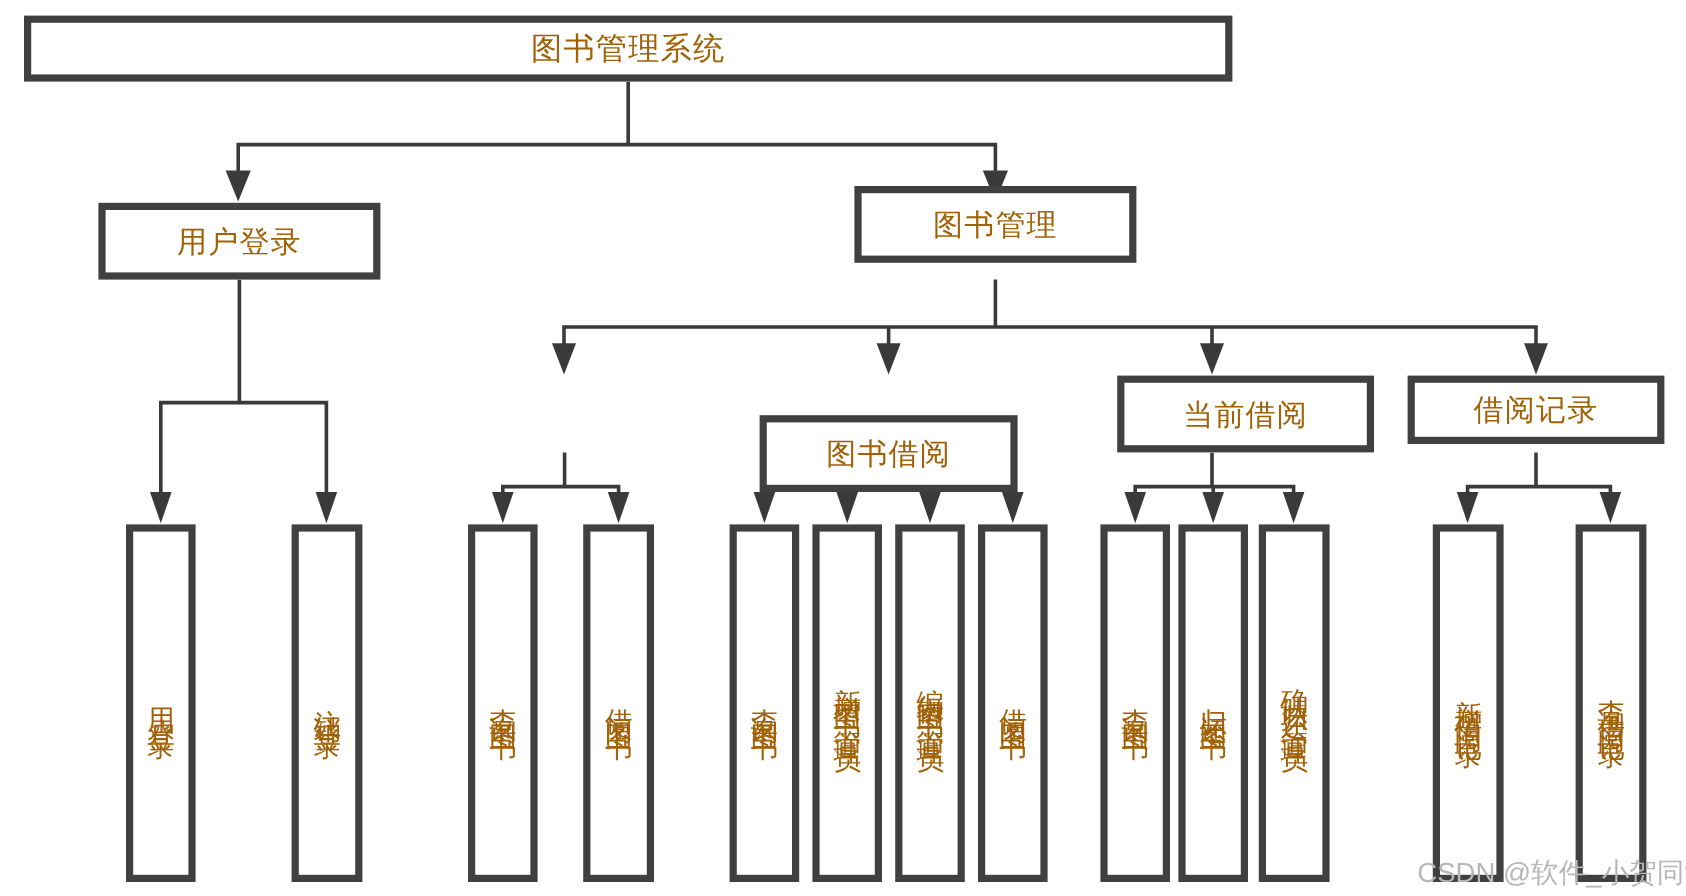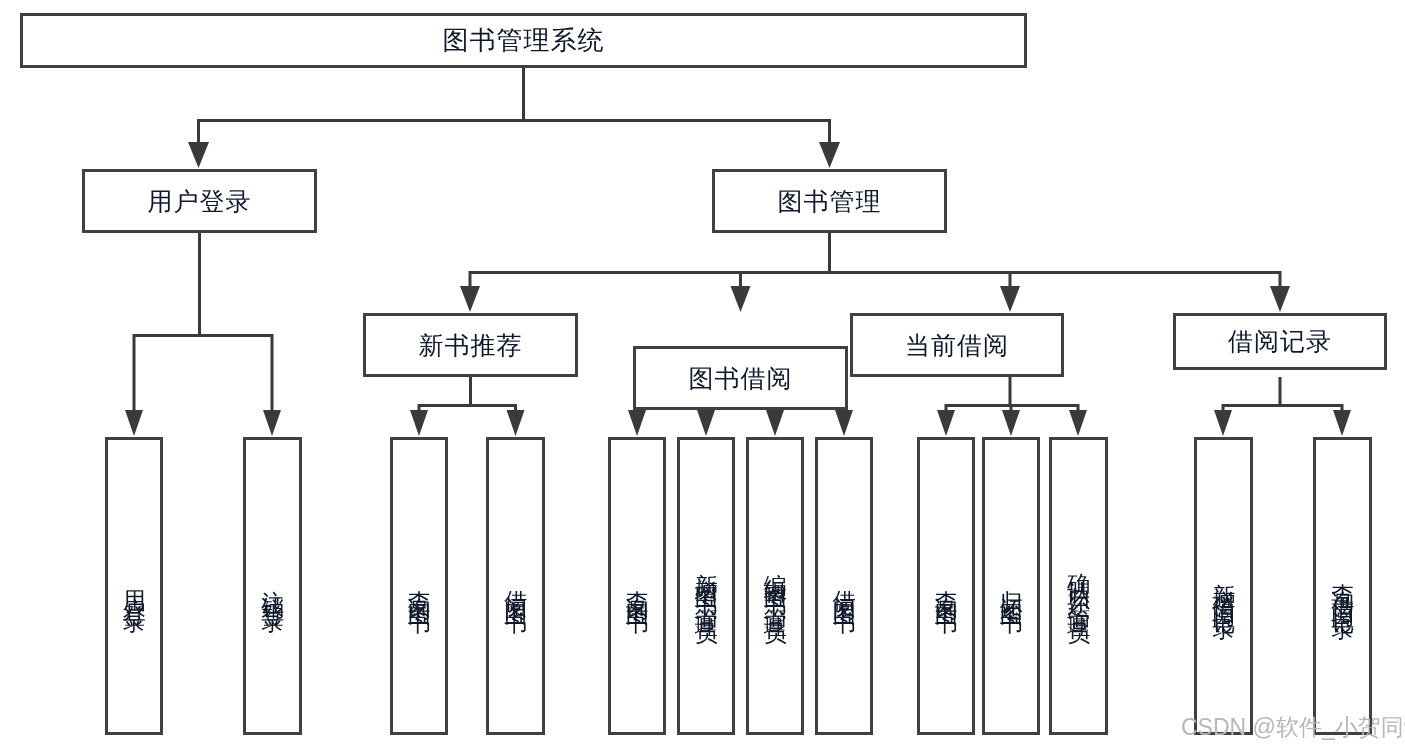--- a/index.html
+++ b/index.html
@@ -13,25 +13,25 @@
   }
   .connectors {
     position: absolute;
     left: 0; top: 0;
     z-index: 1;
   }
   .box {
     position: absolute;
     box-sizing: border-box;
     background: #ffffff;
-    border: 3px solid #404040;
+    border: 6px solid #404040;
     display: flex;
     align-items: center;
     justify-content: center;
-    color: #0f172a;
+    color: #a16207;
     z-index: 2;
   }
   .box-h {
     font-size: 25px;
     letter-spacing: 1px;
     white-space: nowrap;
   }
   .box-root {
     font-size: 26px;
   }
@@ -96,25 +96,24 @@
       <polygon points="1002,410 1020,410 1011,436"></polygon>
       <polygon points="1069,410 1087,410 1078,436"></polygon>
       <polygon points="1214,410 1232,410 1223,436"></polygon>
       <polygon points="1333,410 1351,410 1342,436"></polygon>
     </g>
   </svg>
 
   <div class="box box-h box-root" style="left:20px;top:13px;width:1007px;height:55px;">图书管理系统</div>
 
   <div class="box box-h" style="left:82px;top:169px;width:235px;height:64px;">用户登录</div>
-  <div class="box box-h" style="left:712px;top:169px;width:235px;height:64px;">图书管理</div>
+  <div class="box box-h" style="left:712px;top:155px;width:235px;height:64px;">图书管理</div>
 
-  <div class="box box-h" style="left:363px;top:313px;width:215px;height:64px;">新书推荐</div>
   <div class="box box-h" style="left:633px;top:313px;width:215px;height:64px;margin-top:33px;">图书借阅</div>
-  <div class="box box-h" style="left:850px;top:313px;width:214px;height:64px;">当前借阅</div>
+  <div class="box box-h" style="left:931px;top:313px;width:214px;height:64px;">当前借阅</div>
   <div class="box box-h" style="left:1173px;top:313px;width:214px;height:57px;">借阅记录</div>
 
   <div class="box box-v" style="left:105px;top:437px;width:58px;height:298px;">用户登录</div>
   <div class="box box-v" style="left:243px;top:437px;width:59px;height:298px;">注销登录</div>
 
   <div class="box box-v" style="left:390px;top:437px;width:58px;height:298px;">查询图书</div>
   <div class="box box-v" style="left:486px;top:437px;width:59px;height:298px;">借阅图书</div>
 
   <div class="box box-v" style="left:608px;top:437px;width:58px;height:298px;">查询图书</div>
   <div class="box box-v" style="left:677px;top:437px;width:58px;height:298px;">新增图书（管理员）</div>

